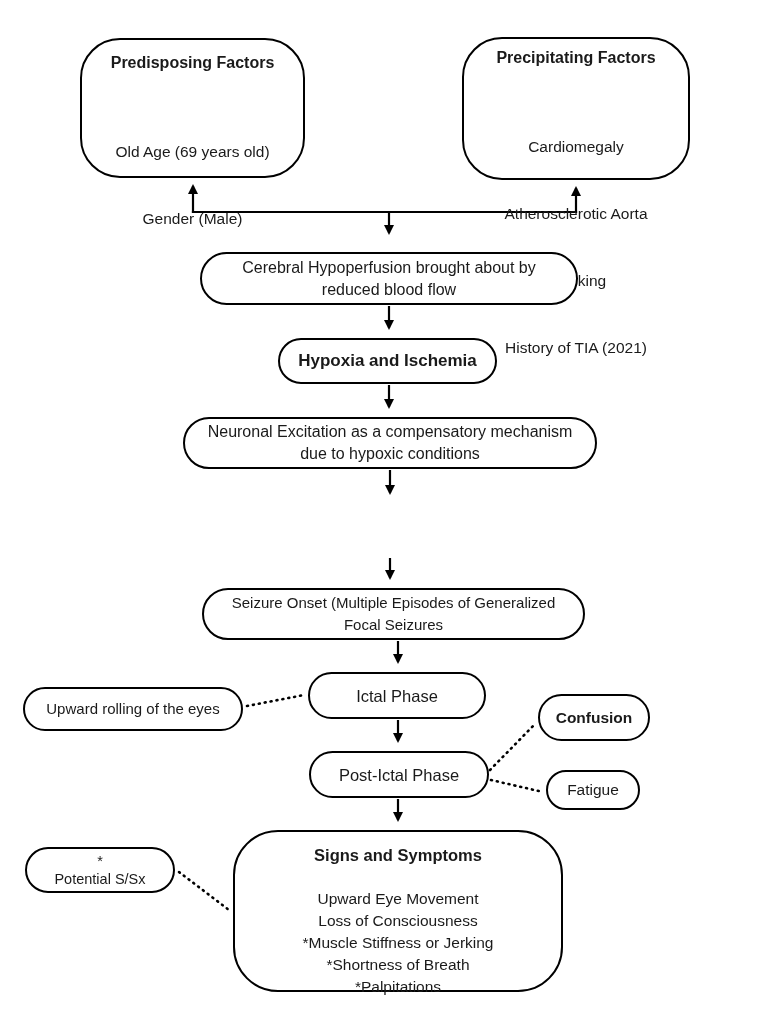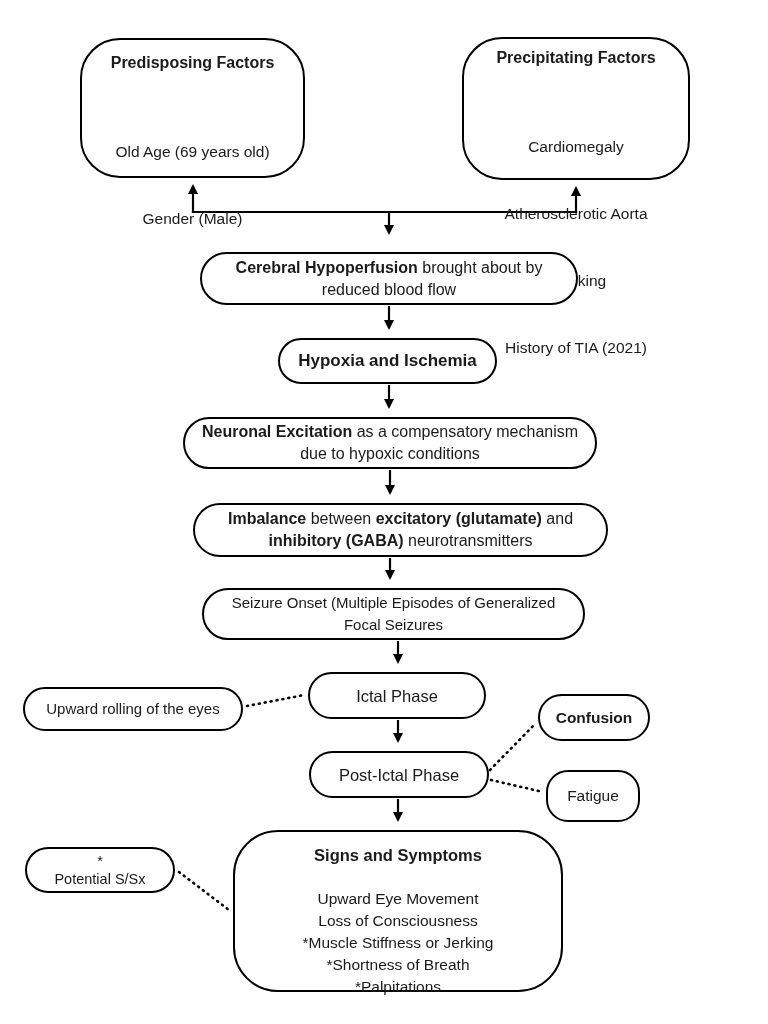--- a/index.html
+++ b/index.html
@@ -15,39 +15,39 @@
   .node{
     position:absolute;
     box-sizing:border-box;
     background:#ffffff;
     border:2.8px solid #000000;
     display:flex;flex-direction:column;
     align-items:center;justify-content:center;
     text-align:center;
     line-height:22px;
   }
-  .node b{font-weight:bold;margin-top:40px;}
+  .node b{font-weight:normal;margin-top:40px;}
   .rich{padding:0 14px;}
   
   .factors{justify-content:flex-start;gap:45px;}
   .factors .box-title{font-weight:bold;font-size:16px;margin-bottom:22px;}
   .factors .box-line{font-size:15.5px;}
   
   #predisposing{left:80px;top:38px;width:225px;height:140px;border-radius:40px;padding-top:12px;}
   #precipitating{left:462px;top:37px;width:228px;height:143px;border-radius:40px;padding-top:8px;}
   #hypoperfusion{left:200px;top:252px;width:378px;height:53px;border-radius:27px;font-size:16px;}
   #hypoxia{left:278px;top:338px;width:219px;height:46px;border-radius:23px;font-size:17px;font-weight:bold;}
   #neuronal{left:183px;top:417px;width:414px;height:52px;border-radius:26px;font-size:16px;}
   #imbalance{left:193px;top:503px;width:415px;height:54px;border-radius:27px;font-size:16px;}
   #seizure{left:202px;top:588px;width:383px;height:52px;border-radius:26px;font-size:15px;border-width:2.5px;}
   #ictal{left:308px;top:672px;width:178px;height:47px;border-radius:23.5px;font-size:16.5px;}
   #upward-rolling{left:23px;top:687px;width:220px;height:44px;border-radius:22px;font-size:15px;border-width:2.5px;}
   #post-ictal{left:309px;top:751px;width:180px;height:47px;border-radius:23.5px;font-size:16.5px;}
   #confusion{left:538px;top:694px;width:112px;height:47px;border-radius:23.5px;font-size:15.5px;border-width:2.5px;font-weight:bold;}
-  #fatigue{left:546px;top:770px;width:94px;height:52px;border-radius:22px;font-size:15.5px;border-width:2.5px;}
+  #fatigue{left:546px;top:770px;width:94px;height:40px;border-radius:22px;font-size:15.5px;border-width:2.5px;}
   #potential{left:25px;top:847px;width:150px;height:46px;border-radius:23px;font-size:14.5px;line-height:18px;border-width:2.5px;}
   #signs{left:233px;top:830px;width:330px;height:162px;border-radius:45px;padding-top:12px;justify-content:flex-start;}
   #signs .box-title{font-weight:bold;font-size:16.5px;margin-bottom:22px;}
   #signs .box-line{font-size:15.5px;}
 </style>
 </head>
 <body>
 
 <div id="canvas">
 
@@ -100,23 +100,20 @@
   </div>
 
   <div class="node" id="hypoxia">
     <div class="rich">Hypoxia and Ischemia</div>
   </div>
 
   <div class="node" id="neuronal">
     <div class="rich"><b>Neuronal Excitation</b><span> as a compensatory mechanism due to hypoxic conditions</span></div>
   </div>
 
-  <div class="node" id="imbalance">
-    <div class="rich"><b>Imbalance</b><span> between </span><b>excitatory (glutamate)</b><span> and </span><b>inhibitory (GABA)</b><span> neurotransmitters</span></div>
-  </div>
 
   <div class="node" id="seizure">
     <div class="rich">Seizure Onset (Multiple Episodes of Generalized Focal Seizures</div>
   </div>
 
   <div class="node" id="ictal">
     <div class="rich">Ictal Phase</div>
   </div>
 
   <div class="node" id="upward-rolling">

